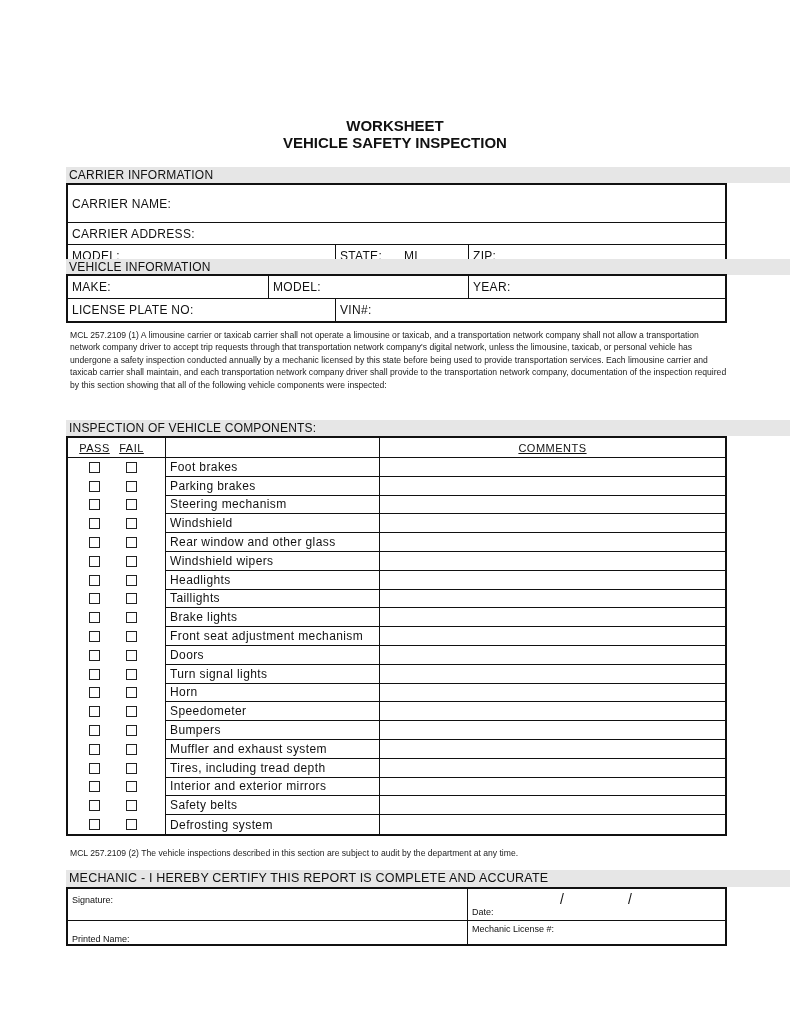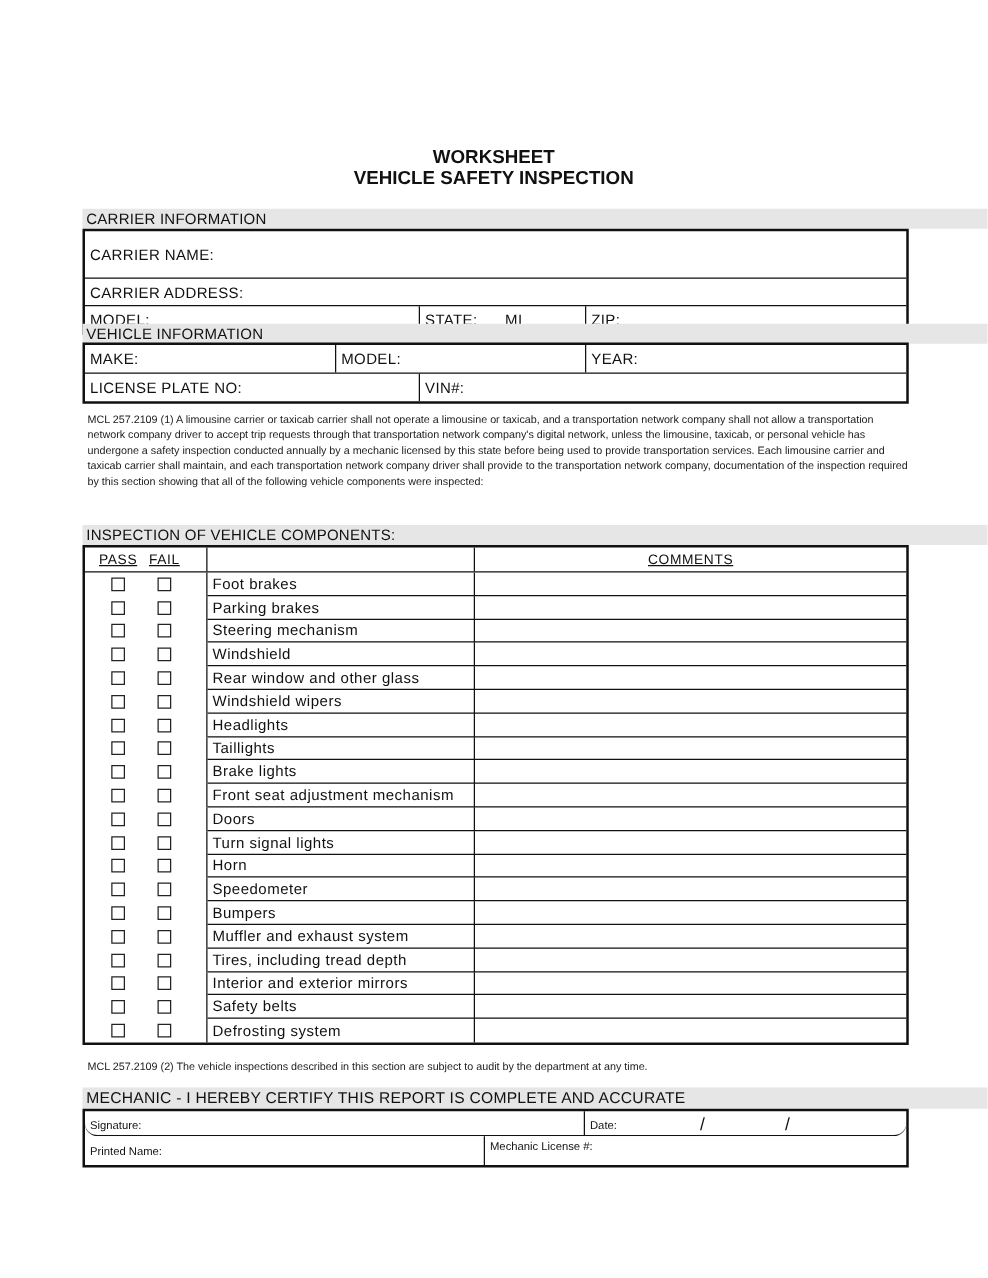--- a/index.html
+++ b/index.html
@@ -339,31 +339,31 @@
         <div class="comp">Defrosting system</div>
         <div class="comm"></div>
       </div>
     </div>
 </div>
 
 <div class="para" style="top:847px;">MCL 257.2109 (2) The vehicle inspections described in this section are subject to audit by the department at any time.</div>
 
 <div class="sect-hdr" style="top:870px;height:17px;font-size:12.5px;line-height:17px;">MECHANIC - I HEREBY CERTIFY THIS REPORT IS COMPLETE AND ACCURATE</div>
 <div class="box" style="top:887px;">
-  <div class="row" style="height:20px;border-radius:12px;">
+  <div class="row" style="height:32px;">
     <div class="cell small" style="width:400px;align-items:flex-start;padding-top:6px;">
         <span>Signature:</span>
       </div>
     <div class="cell small" style="flex:1;position:relative;align-items:flex-end;padding-bottom:3px;">
       <span>Date:</span>
       <span class="slash" style="left:92px;">/</span>
       <span class="slash" style="left:160px;">/</span>
     </div>
   </div>
   <div class="row" style="height:23px;">
-    <div class="cell small" style="width:320px;">
+    <div class="cell small" style="width:400px;align-items:flex-end;">
         <span>Printed Name:</span>
       </div>
     <div class="cell small" style="flex:1;align-items:flex-start;padding-top:3px;">
         <span>Mechanic License #:</span>
       </div>
   </div>
 </div>
 
 </body></html>

